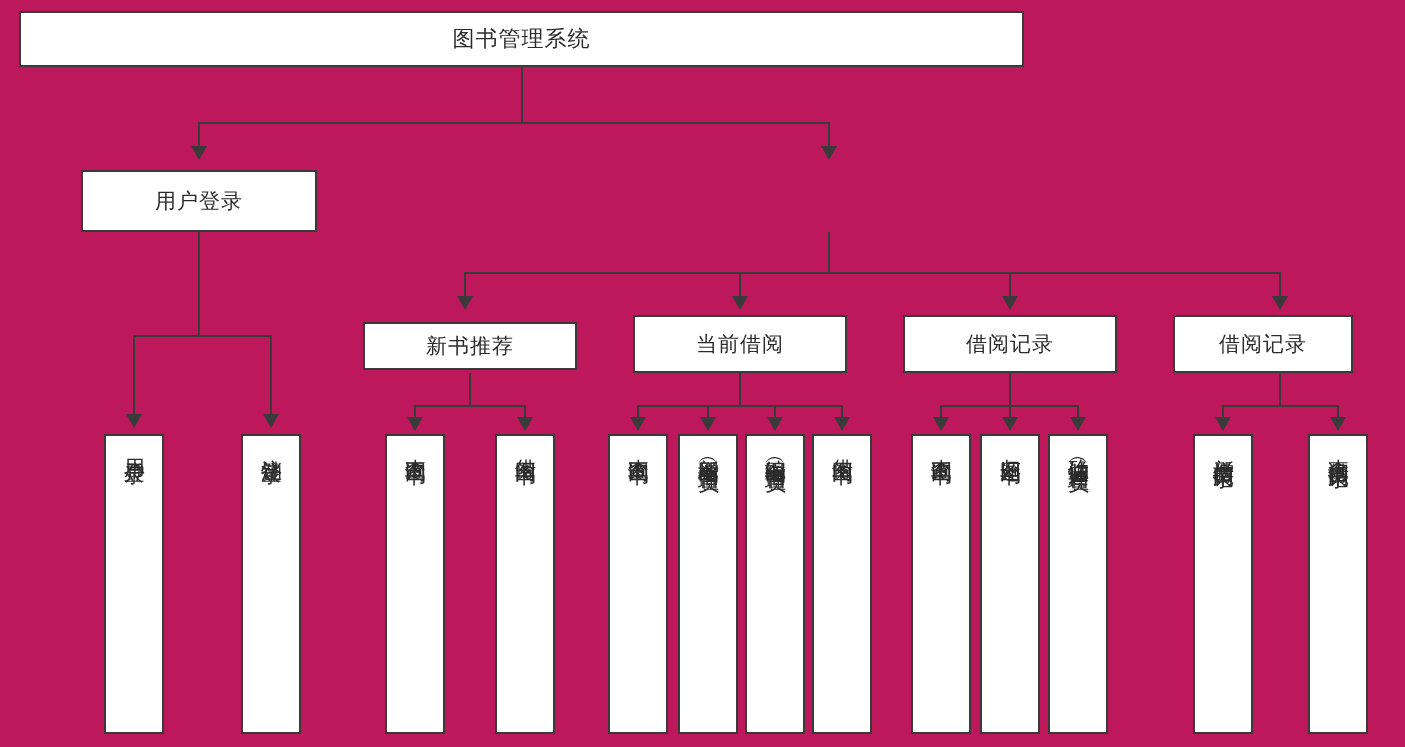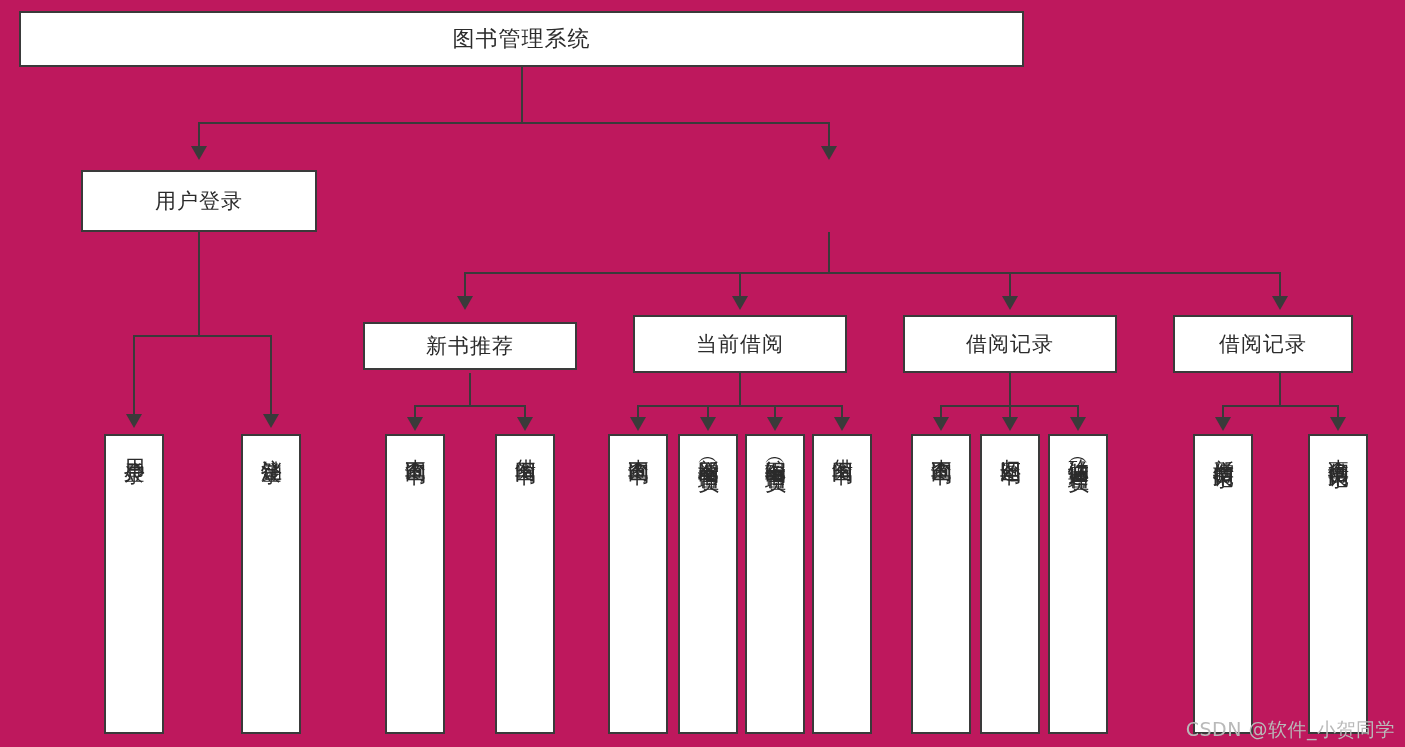--- a/index.html
+++ b/index.html
@@ -211,15 +211,14 @@
     <span class="lbl">确认归还（管理员）</span>
   </div>
 
   <div class="node leaf" style="left:1193px; top:434px; width:60px; height:300px;">
     <span class="lbl">新增借阅记录</span>
   </div>
   <div class="node leaf" style="left:1308px; top:434px; width:60px; height:300px;">
     <span class="lbl">查询借阅记录</span>
   </div>
 
-  <div id="watermark">CSDN @软件_小贺同学</div>
 
 </div>
 
 </body></html>

